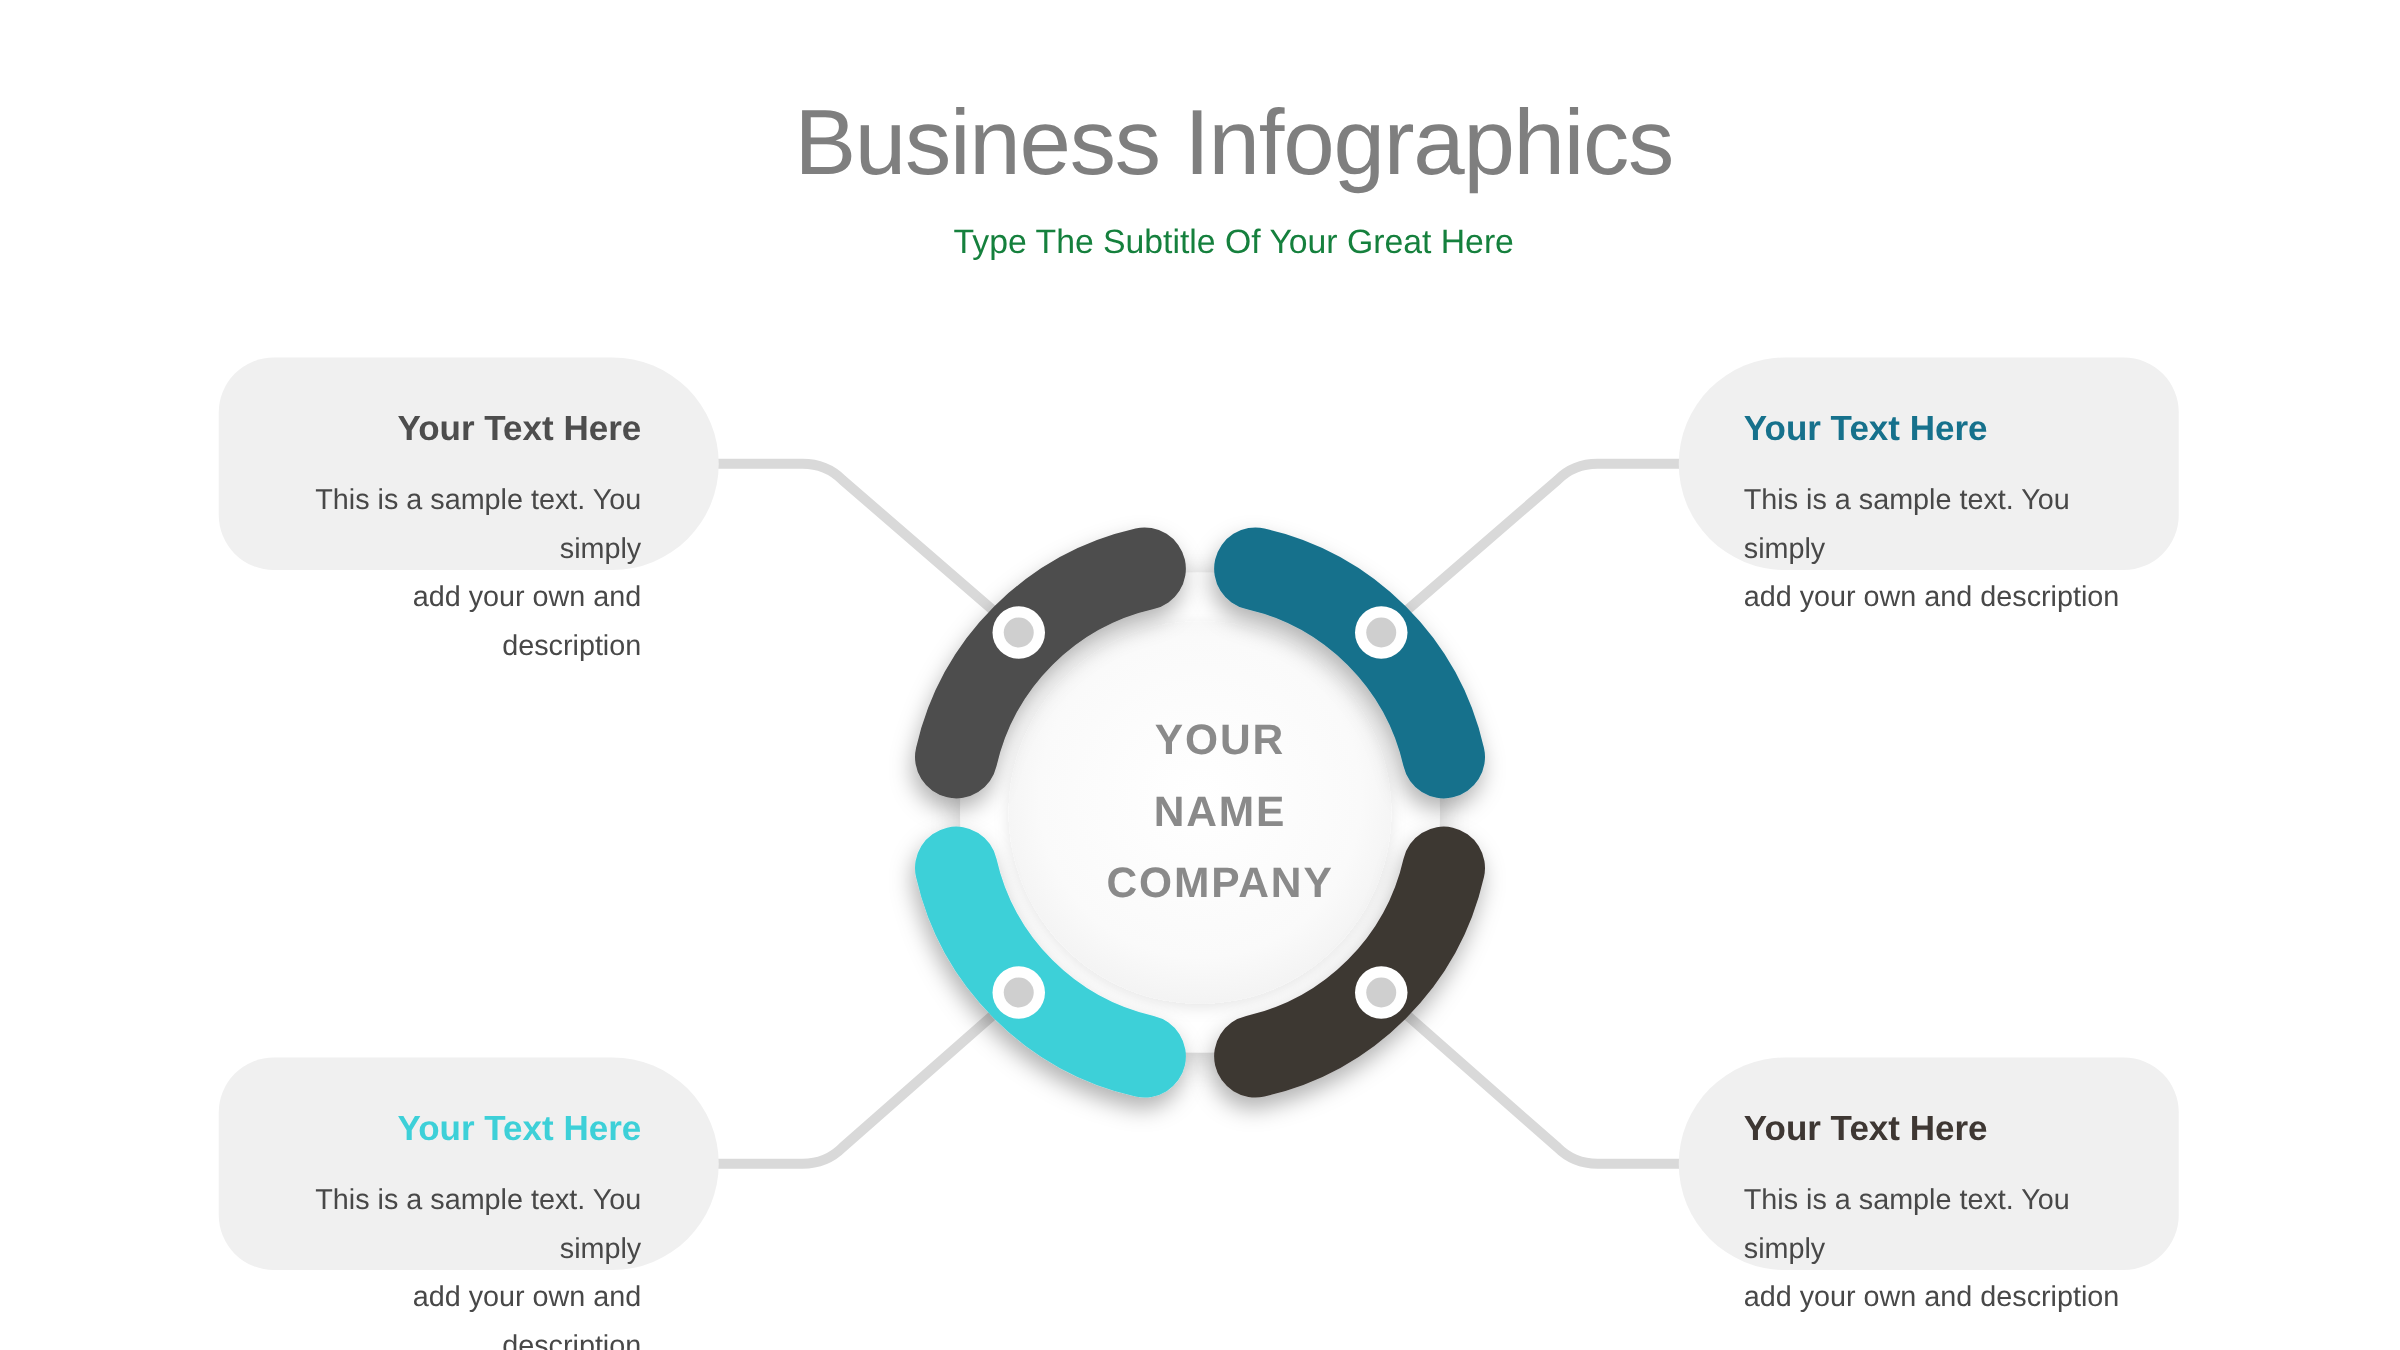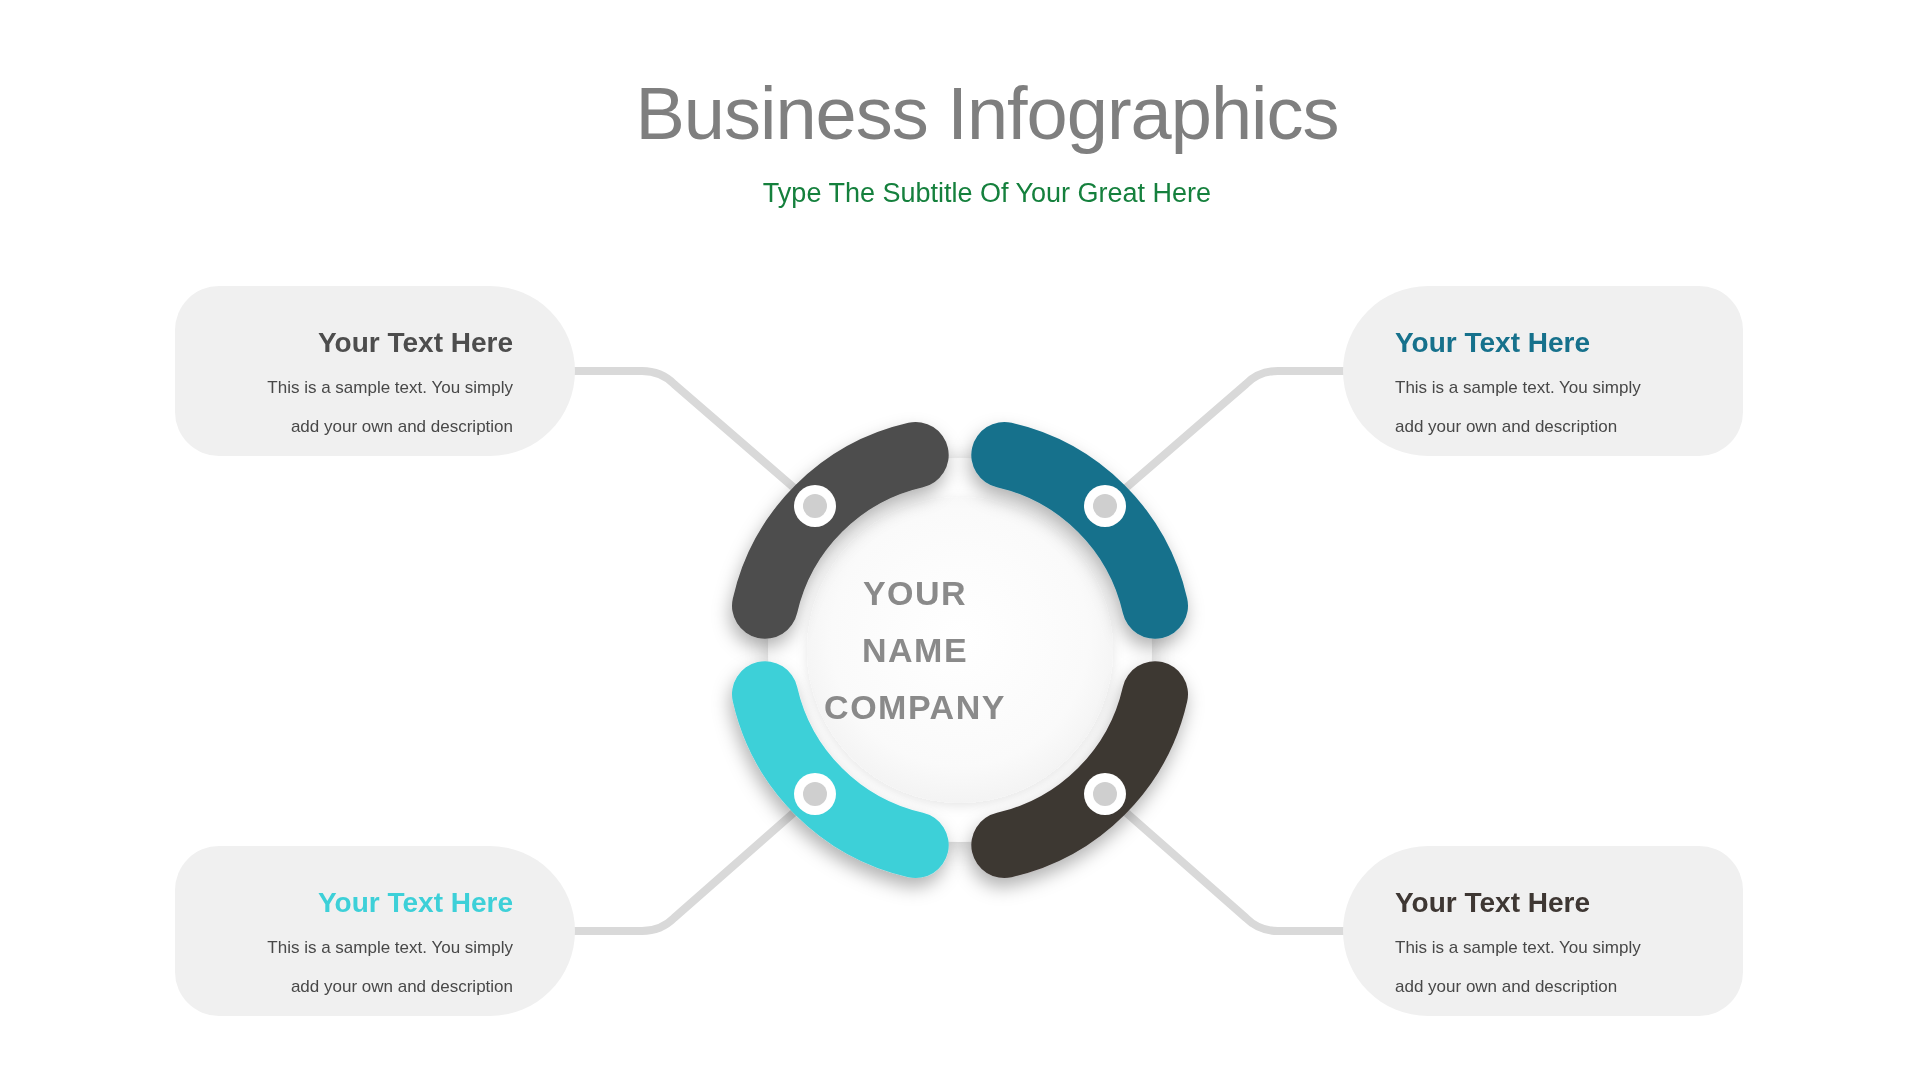--- a/index.html
+++ b/index.html
@@ -10,37 +10,37 @@
   .header{position:absolute;top:76px;left:0;width:100%;text-align:center;padding-left:27px;}
   .header h1{
     margin:0;font-size:74px;line-height:76px;font-weight:400;
     color:#7f7f7f;letter-spacing:-1px;
   }
   .header p{
     margin:26px 0 0;font-size:27px;line-height:30px;font-weight:400;color:#9c9c9c;
   }
   .diagram-svg{position:absolute;left:0;top:0;width:1920px;height:1080px;}
   .center-label{
-    position:absolute;left:915px;top:650px;transform:translate(-50%,-50%);
+    position:absolute;left:976px;top:650px;transform:translate(-50%,-50%);
     text-align:center;font-size:34px;font-weight:700;line-height:57px;
     letter-spacing:1.5px;color:#8a8a8a;white-space:nowrap;
   }
   .card{
     position:absolute;width:400px;height:170px;background:#f0f0f0;
     box-sizing:border-box;padding-top:40px;
   }
   .card.side-left{border-radius:44px 85px 85px 44px;text-align:right;padding-right:62px;padding-left:38px;}
   .card.side-right{border-radius:85px 44px 44px 85px;text-align:left;padding-left:52px;padding-right:38px;}
   .card-tl{left:175px;top:286px;}
   .card-tr{left:1343px;top:286px;}
   .card-bl{left:175px;top:846px;}
   .card-br{left:1343px;top:846px;}
   .card h3{margin:0;font-size:28px;line-height:34px;font-weight:700;color:#4d4d4d;}
   .card p{
-    margin:8px 0 0;font-size:17px;line-height:39px;font-weight:400;color:#484848;
+    margin:20px 0 0;font-size:23px;line-height:39px;font-weight:400;color:#484848;
     white-space:pre-line;
   }
 </style>
 </head>
 <body>
 
 <div class="canvas">
 
   <div class="header">
     <h1 style="color: rgb(127, 127, 127);">Business Infographics</h1>

